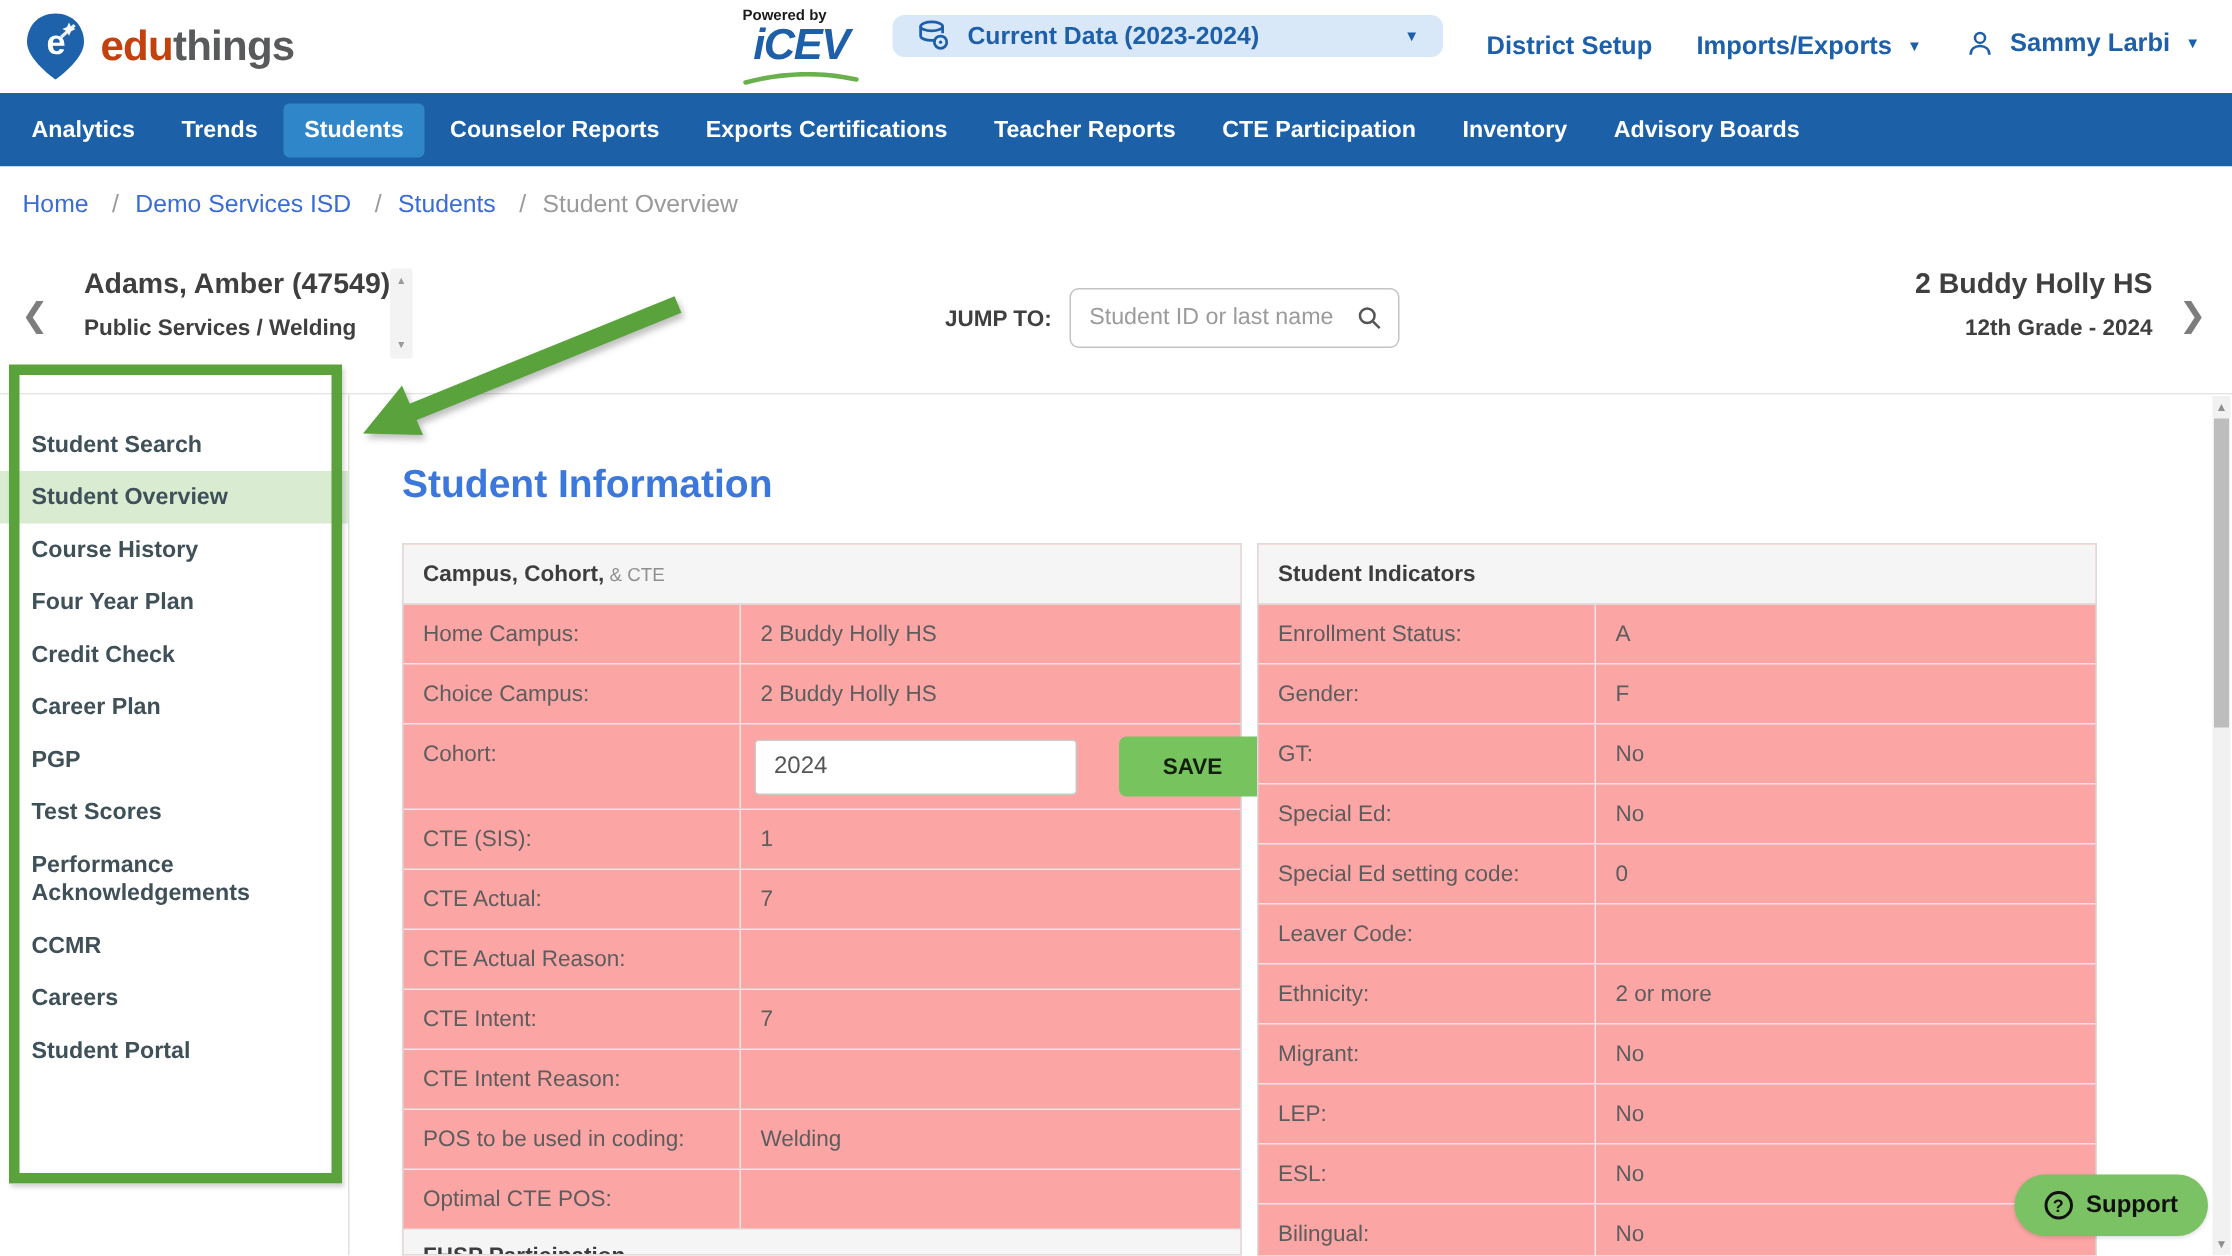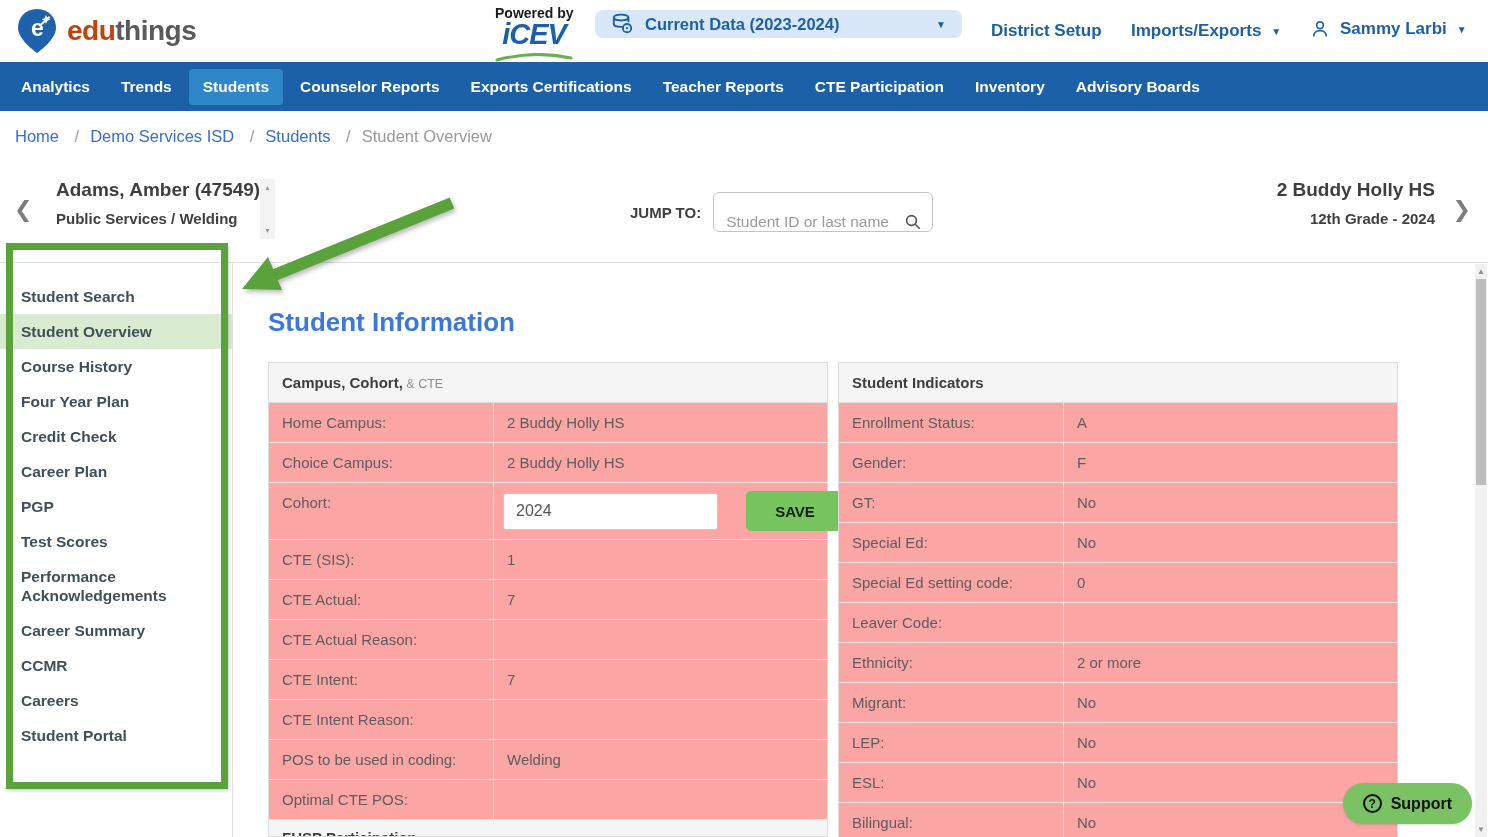--- a/index.html
+++ b/index.html
@@ -21,21 +21,21 @@
   html,body{width:1488px;height:837px;overflow:hidden;}
   body{font-family:"Liberation Sans","DejaVu Sans",sans-serif;background:#fff;position:relative;}
 
   
   .top-header{position:relative;height:62px;background:#fff;}
   .logo{position:absolute;left:16px;top:8px;display:flex;align-items:center;gap:9px;}
   .logo-text{font-size:28px;font-weight:bold;letter-spacing:-0.5px;}
   .logo-edu{color:#c2410c;}
   .logo-things{color:#595a5c;}
   .powered{position:absolute;left:489px;top:6px;width:90px;text-align:center;line-height:1;}
-  .powered-label{font-size:14px;font-weight:bold;color:#1a1a1a;text-align:left;padding-left:6px;}
+  .powered-label{font-size:10px;font-weight:bold;color:#1a1a1a;text-align:left;padding-left:6px;}
   .icev{font-size:29px;font-weight:bold;font-style:italic;color:#1d5fa8;letter-spacing:-1px;}
   .data-pill{position:absolute;left:595px;top:10px;width:367px;height:28px;background:var(--pill-blue);border-radius:8px;display:flex;align-items:center;padding:0 16px;gap:12px;color:var(--link-blue);font-size:16.5px;font-weight:bold;cursor:pointer;}
   .data-pill .caret{margin-left:auto;}
   .caret{font-size:10px;color:var(--link-blue);}
   .hdr-link{position:absolute;top:21px;font-size:17px;font-weight:bold;color:var(--link-blue);cursor:pointer;display:flex;align-items:center;gap:10px;}
   .district{left:991px;}
   .imports{left:1131px;}
   .user{left:1310px;top:19px;}
 
   
@@ -57,21 +57,21 @@
   .fwd-chev{position:absolute;right:17px;top:38px;}
   .student-name-block{position:absolute;left:56px;top:18px;}
   .student-name{font-size:19px;font-weight:bold;color:var(--text-dark);}
   .student-sub{font-size:15px;font-weight:bold;color:var(--text-dark);margin-top:9px;}
   .mini-scroll{position:absolute;left:260px;top:18px;width:15px;height:60px;background:#f3f3f3;border-radius:2px;}
   .mini-scroll .up,.mini-scroll .dn{position:absolute;left:0;width:15px;text-align:center;font-size:7px;color:#9a9a9a;}
   .mini-scroll .up{top:5px;}
   .mini-scroll .dn{bottom:5px;}
   .jump{position:absolute;left:630px;top:31px;display:flex;align-items:center;gap:12px;}
   .jump-label{font-size:15px;font-weight:bold;color:var(--text-dark);}
-  .search-box{width:220px;height:40px;border:1px solid #c4c4c4;border-radius:6px;display:flex;align-items:flex-end;padding:0 10px 0 12px;background:#fff;}
+  .search-box{width:220px;height:40px;border:1px solid #c4c4c4;border-radius:6px;display:flex;align-items:center;padding:0 10px 0 12px;background:#fff;}
   .search-box input{border:none;outline:none;flex:1;font-size:15.5px;color:#444;font-family:inherit;min-width:0;}
   .search-box input::placeholder{color:#9b9b9b;}
   .right-campus{position:absolute;right:53px;top:18px;text-align:right;}
   .campus-name{font-size:19px;font-weight:bold;color:var(--text-dark);}
   .campus-grade{font-size:15px;font-weight:bold;color:var(--text-dark);margin-top:9px;}
 
   
   .content{position:relative;height:574px;display:flex;background:#fff;}
   .sidebar{width:233px;flex:none;border-right:1px solid #e0e0e0;padding-top:16px;}
   .side-item{padding:8px 21px;font-size:15.5px;font-weight:bold;color:#3f5059;line-height:19px;cursor:pointer;}
@@ -243,21 +243,20 @@
       <div class="side-item">Credit Check</div>
 
       <div class="side-item">Career Plan</div>
 
       <div class="side-item">PGP</div>
 
       <div class="side-item">Test Scores</div>
 
       <div class="side-item">Performance Acknowledgements</div>
 
-      <div class="side-item">Career Summary</div>
 
       <div class="side-item">CCMR</div>
 
       <div class="side-item">Careers</div>
 
       <div class="side-item">Student Portal</div>
     </nav>
 
   <div class="main">
     <div class="page-title">Student Information</div>

